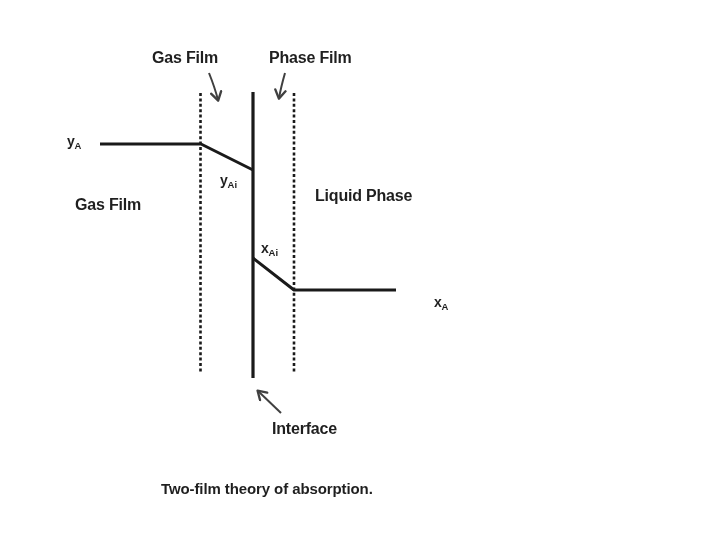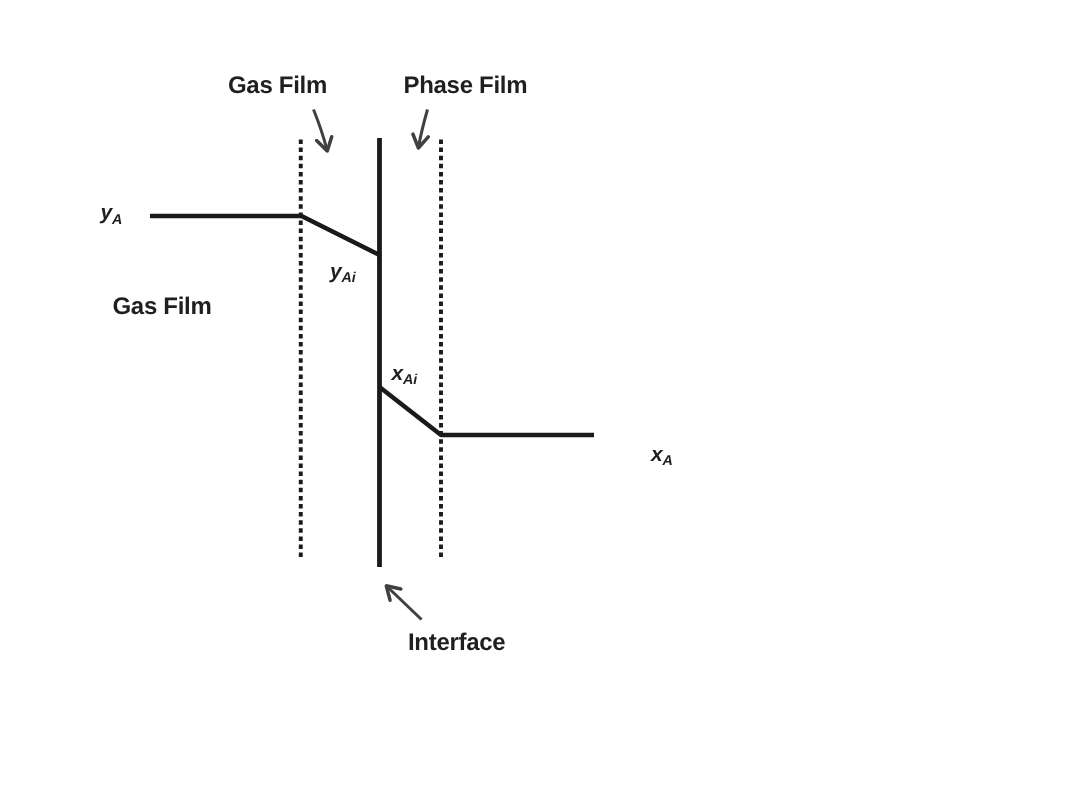--- a/index.html
+++ b/index.html
@@ -26,21 +26,20 @@
     color:var(--text);
     letter-spacing:-0.2px;
   }
   .region-lbl{
     font-size:16px;
     font-weight:700;
   }
   .conc-lbl{
     font-size:14px;
     font-weight:600;
-    font-style:italic;
   }
   .conc-lbl sub{
     font-size:9.5px;
     font-weight:600;
     vertical-align:-3px;
     letter-spacing:0;
   }
   .caption{
     position:absolute;
     left:133px;top:480px;
@@ -76,25 +75,27 @@
     <path d="M257 73 Q253 87 251 98" fill="none" stroke="var(--arrow)" stroke-width="2" marker-end="url(#arrowhead)"></path>
     <path d="M253 413 L230 391" fill="none" stroke="var(--arrow)" stroke-width="2" marker-end="url(#arrowhead)"></path>
   </svg>
 
   <div class="lbl region-lbl" style="left:124px;top:49px;">Gas Film</div>
 
   <div class="lbl region-lbl" style="left:241px;top:49px;">Phase Film</div>
 
   <div class="lbl region-lbl" style="left:47px;top:196px;">Gas Film</div>
 
+  <div class="lbl region-lbl" style="left:287px;top:187px;">Liquid Phase</div>
 
   <div class="lbl region-lbl" style="left:244px;top:420px;">Interface</div>
 
   <div class="lbl conc-lbl" style="left:39px;top:133px;"><span>y</span><sub>A</sub></div>
 
   <div class="lbl conc-lbl" style="left:192px;top:172px;text-align:right;"><span>y</span><sub>Ai</sub></div>
 
   <div class="lbl conc-lbl" style="left:233px;top:240px;"><span>x</span><sub>Ai</sub></div>
 
   <div class="lbl conc-lbl" style="left:406px;top:294px;"><span>x</span><sub>A</sub></div>
 
+  <div class="caption">Two-film theory of absorption.</div>
 
 </div>
 
 </body></html>

